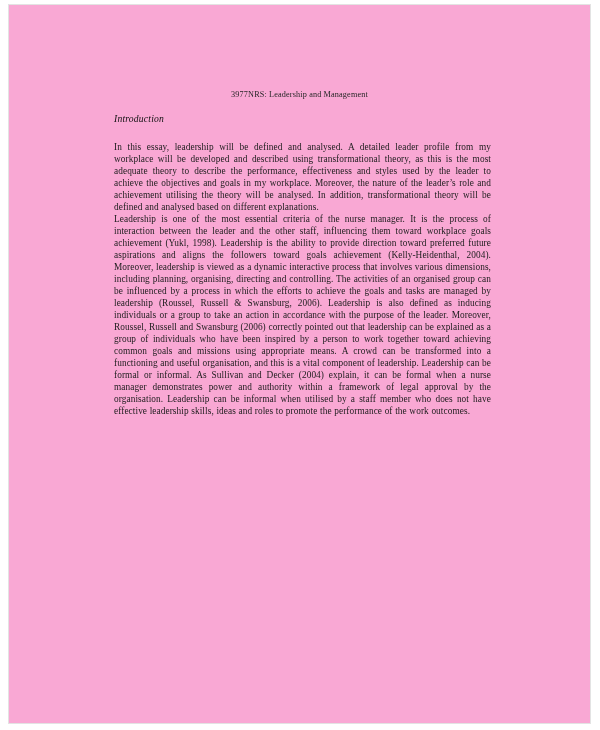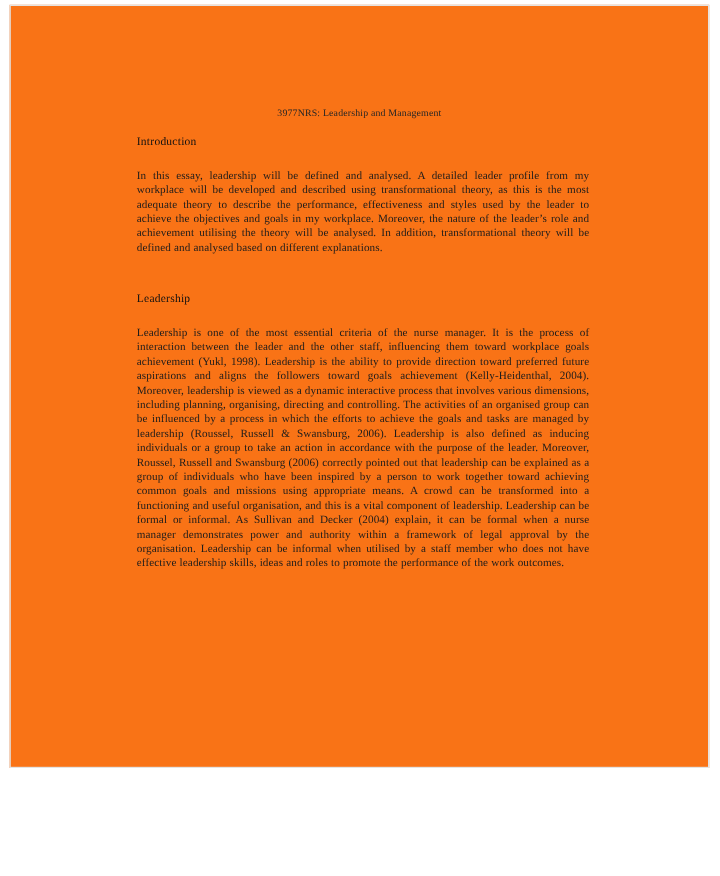--- a/index.html
+++ b/index.html
@@ -12,22 +12,22 @@
     height: 730px;
     overflow: hidden;
     font-family: "Liberation Serif", "DejaVu Serif", serif;
     color: #1a1a1a;
   }
   .page {
     position: absolute;
     left: 8px;
     top: 4px;
     width: 583px;
-    height: 636px;
-    background: #f97316;
+    height: 720px;
+    background: #f9a8d4;
     border: 1px solid #e3e3e3;
     box-sizing: border-box;
     overflow: hidden;
   }
   .page-header {
     position: absolute;
     top: 85px;
     left: 0;
     width: 100%;
     text-align: center;
@@ -36,20 +36,21 @@
     color: #262626;
     font-family: "Liberation Serif", "DejaVu Serif", serif;
   }
   .content {
     position: absolute;
     left: 105px;
     top: 108px;
     width: 377px;
   }
   .section-heading {
+    font-style: italic;
     font-size: 9.6px;
     color: #111111;
     margin: 0 0 17px 0;
     letter-spacing: 0.2px;
     font-weight: normal;
   }
   .section-heading.spaced {
     margin-top: 31px;
   }
   p.body-text {
@@ -75,18 +76,17 @@
   <div class="page-header">3977NRS: Leadership and Management</div>
 
   <div class="content">
 
     <div class="block">
       <h2 class="section-heading">Introduction</h2>
       <p class="body-text">In this essay, leadership will be defined and analysed. A detailed leader profile from my workplace will be developed and described using transformational theory, as this is the most adequate theory to describe the performance, effectiveness and styles used by the leader to achieve the objectives and goals in my workplace. Moreover, the nature of the leader’s role and achievement utilising the theory will be analysed. In addition, transformational theory will be defined and analysed based on different explanations.</p>
     </div>
 
     <div class="block">
-      <h2 class="section-heading spaced">Leadership</h2>
       <p class="body-text">Leadership is one of the most essential criteria of the nurse manager. It is the process of interaction between the leader and the other staff, influencing them toward workplace goals achievement (Yukl, 1998). Leadership is the ability to provide direction toward preferred future aspirations and aligns the followers toward goals achievement (Kelly-Heidenthal, 2004). Moreover, leadership is viewed as a dynamic interactive process that involves various dimensions, including planning, organising, directing and controlling. The activities of an organised group can be influenced by a process in which the efforts to achieve the goals and tasks are managed by leadership (Roussel, Russell &amp; Swansburg, 2006). Leadership is also defined as inducing individuals or a group to take an action in accordance with the purpose of the leader. Moreover, Roussel, Russell and Swansburg (2006) correctly pointed out that leadership can be explained as a group of individuals who have been inspired by a person to work together toward achieving common goals and missions using appropriate means. A crowd can be transformed into a functioning and useful organisation, and this is a vital component of leadership. Leadership can be formal or informal. As Sullivan and Decker (2004) explain, it can be formal when a nurse manager demonstrates power and authority within a framework of legal approval by the organisation. Leadership can be informal when utilised by a staff member who does not have effective leadership skills, ideas and roles to promote the performance of the work outcomes.</p>
     </div>
 
   </div>
 </div>
 
 </body></html>

